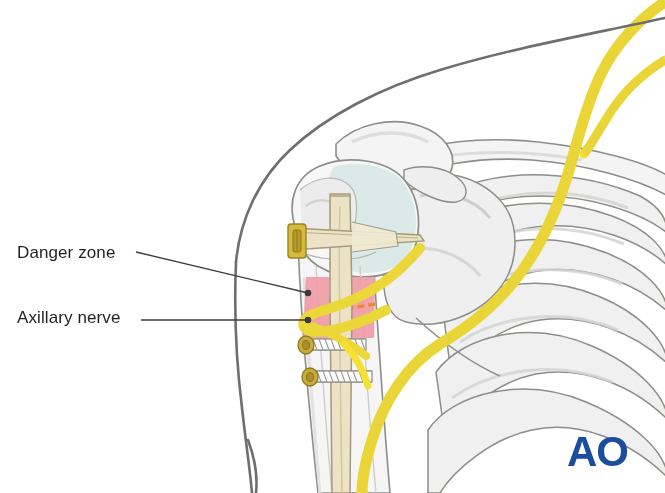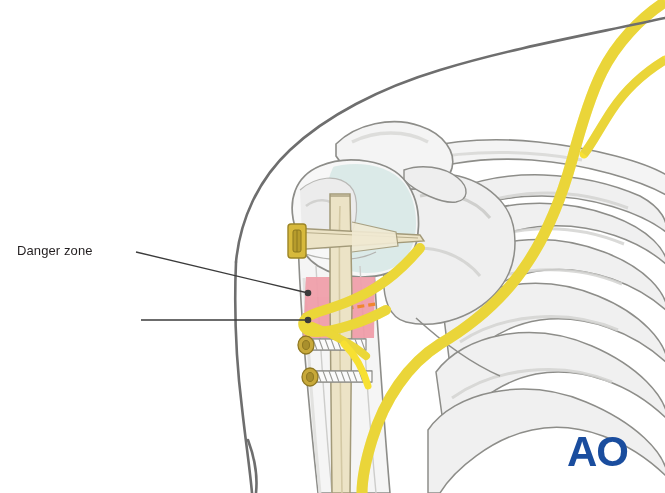--- a/index.html
+++ b/index.html
@@ -1,20 +1,20 @@
 <!DOCTYPE html>
 <html><head>
 <meta charset="utf-8">
 <style>
   html,body{margin:0;padding:0;background:#ffffff;}
   body{width:665px;height:493px;overflow:hidden;
        font-family:"Liberation Sans", sans-serif;}
   #stage{position:relative;width:665px;height:493px;background:#fff;}
   #art{position:absolute;left:0;top:0;}
-  .lbl{position:absolute;color:#231f20;font-size:13px;letter-spacing:.1px;
+  .lbl{position:absolute;color:#231f20;font-size:17px;letter-spacing:.1px;
        white-space:nowrap;font-family:"Liberation Sans", sans-serif;}
   #lbl-danger{left:17px;top:243px;}
   #lbl-nerve{left:17px;top:308px;}
 </style>
 </head>
 <body>
 
 <div id="stage">
 
   <svg id="art" width="665" height="493" viewBox="0 0 665 493">
@@ -193,14 +193,15 @@
     </g>
 
     <g>
       <text x="567" y="466" font-family="Liberation Sans, sans-serif" font-size="42" font-weight="bold" fill="#1a4d9e" letter-spacing="-1">AO</text>
     </g>
 
   </svg>
 
   <div class="lbl" id="lbl-danger">Danger zone</div>
 
+  <div class="lbl" id="lbl-nerve">Axillary nerve</div>
 
 </div>
 
 </body></html>

